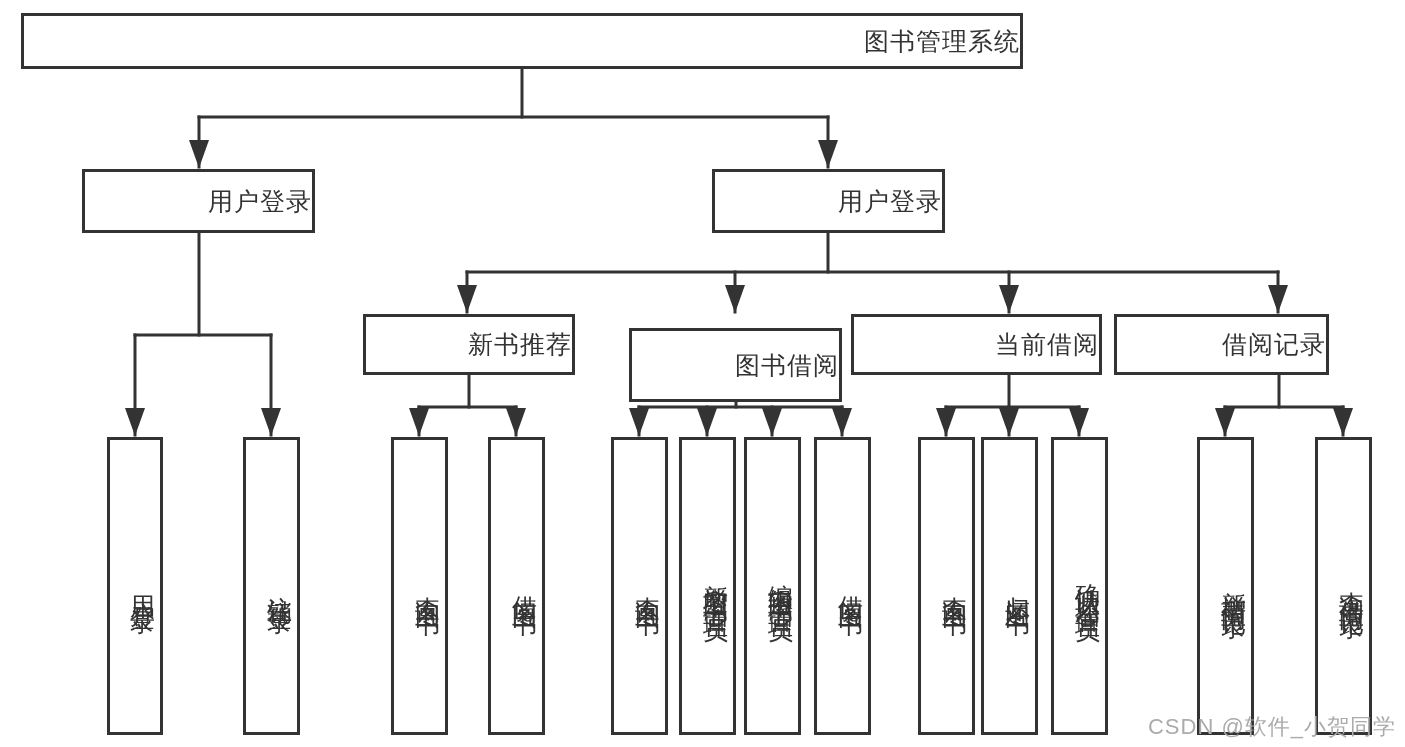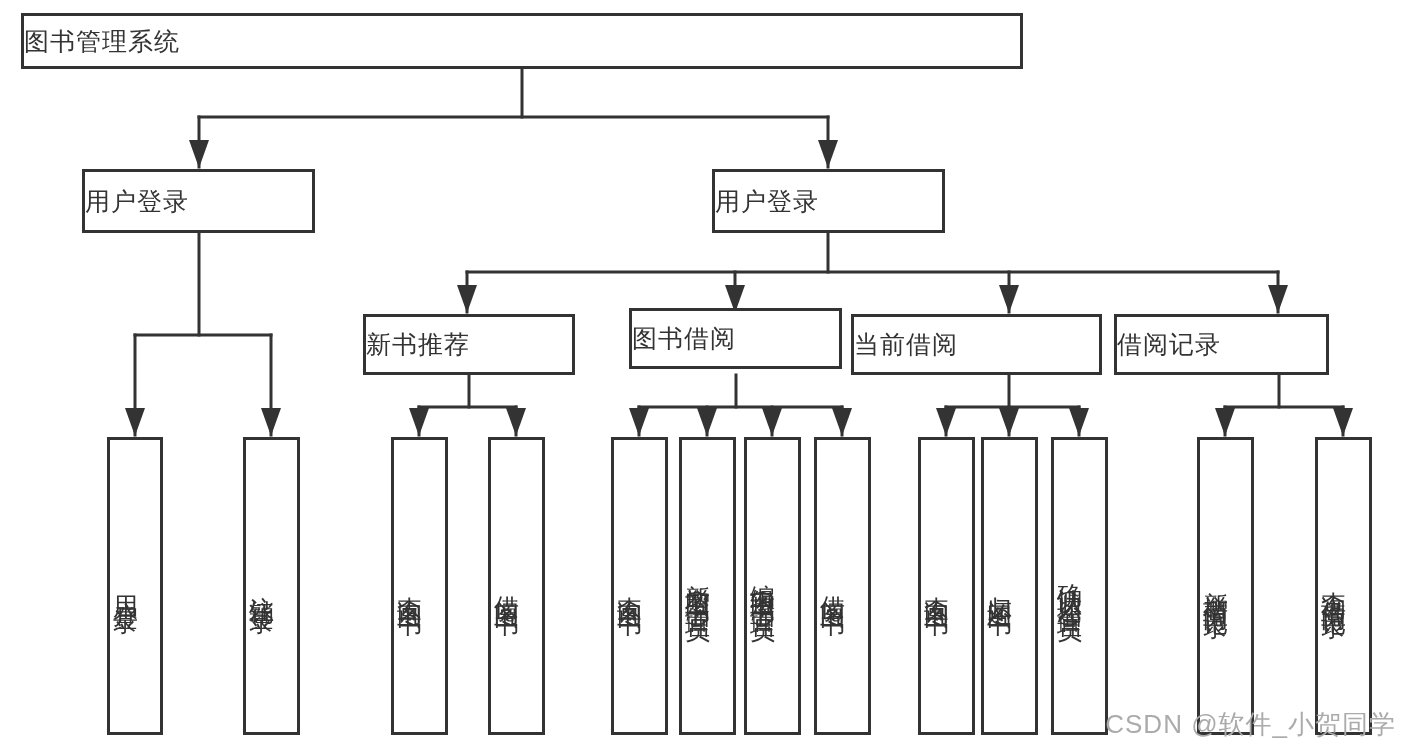--- a/index.html
+++ b/index.html
@@ -15,36 +15,36 @@
     width: 1405px; height: 747px;
   }
   .node {
     position: absolute;
     box-sizing: border-box;
     border: 3px solid #333333;
     background: #ffffff;
     color: #333333;
     display: flex;
     align-items: center;
-    justify-content: flex-start;
+    justify-content: flex-end;
     font-size: 25px;
     letter-spacing: 1px;
     white-space: nowrap;
   }
   .vnode span {
     writing-mode: vertical-rl;
     text-orientation: mixed;
     letter-spacing: 5px;
     white-space: nowrap;
   }
   #watermark {
     position: absolute;
     right: 9px;
     bottom: 5px;
-    font-size: 26px;
+    font-size: 22px;
     color: #ababab;
     letter-spacing: 1px;
     z-index: 5;
   }
 </style>
 </head>
 <body>
 
 <svg id="connectors" viewBox="0 0 1405 747" xmlns="http://www.w3.org/2000/svg">
   <defs>
@@ -117,21 +117,21 @@
 <div class="node" style="left:82px; top:169px; width:233px; height:64px;">
   <span>用户登录</span>
 </div>
 <div class="node" style="left:712px; top:169px; width:233px; height:64px;">
   <span>用户登录</span>
 </div>
 
 <div class="node" style="left:363px; top:314px; width:212px; height:61px;">
   <span>新书推荐</span>
 </div>
-<div class="node" style="left:629px; top:308px; width:213px; height:61px;">
+<div class="node" style="left:629px; top:328px; width:213px; height:74px;">
   <span>图书借阅</span>
 </div>
 <div class="node" style="left:851px; top:314px; width:251px; height:61px;">
   <span>当前借阅</span>
 </div>
 <div class="node" style="left:1114px; top:314px; width:215px; height:61px;">
   <span>借阅记录</span>
 </div>
 
 <div class="node vnode" style="left:107px; top:437px; width:56px; height:298px;">

